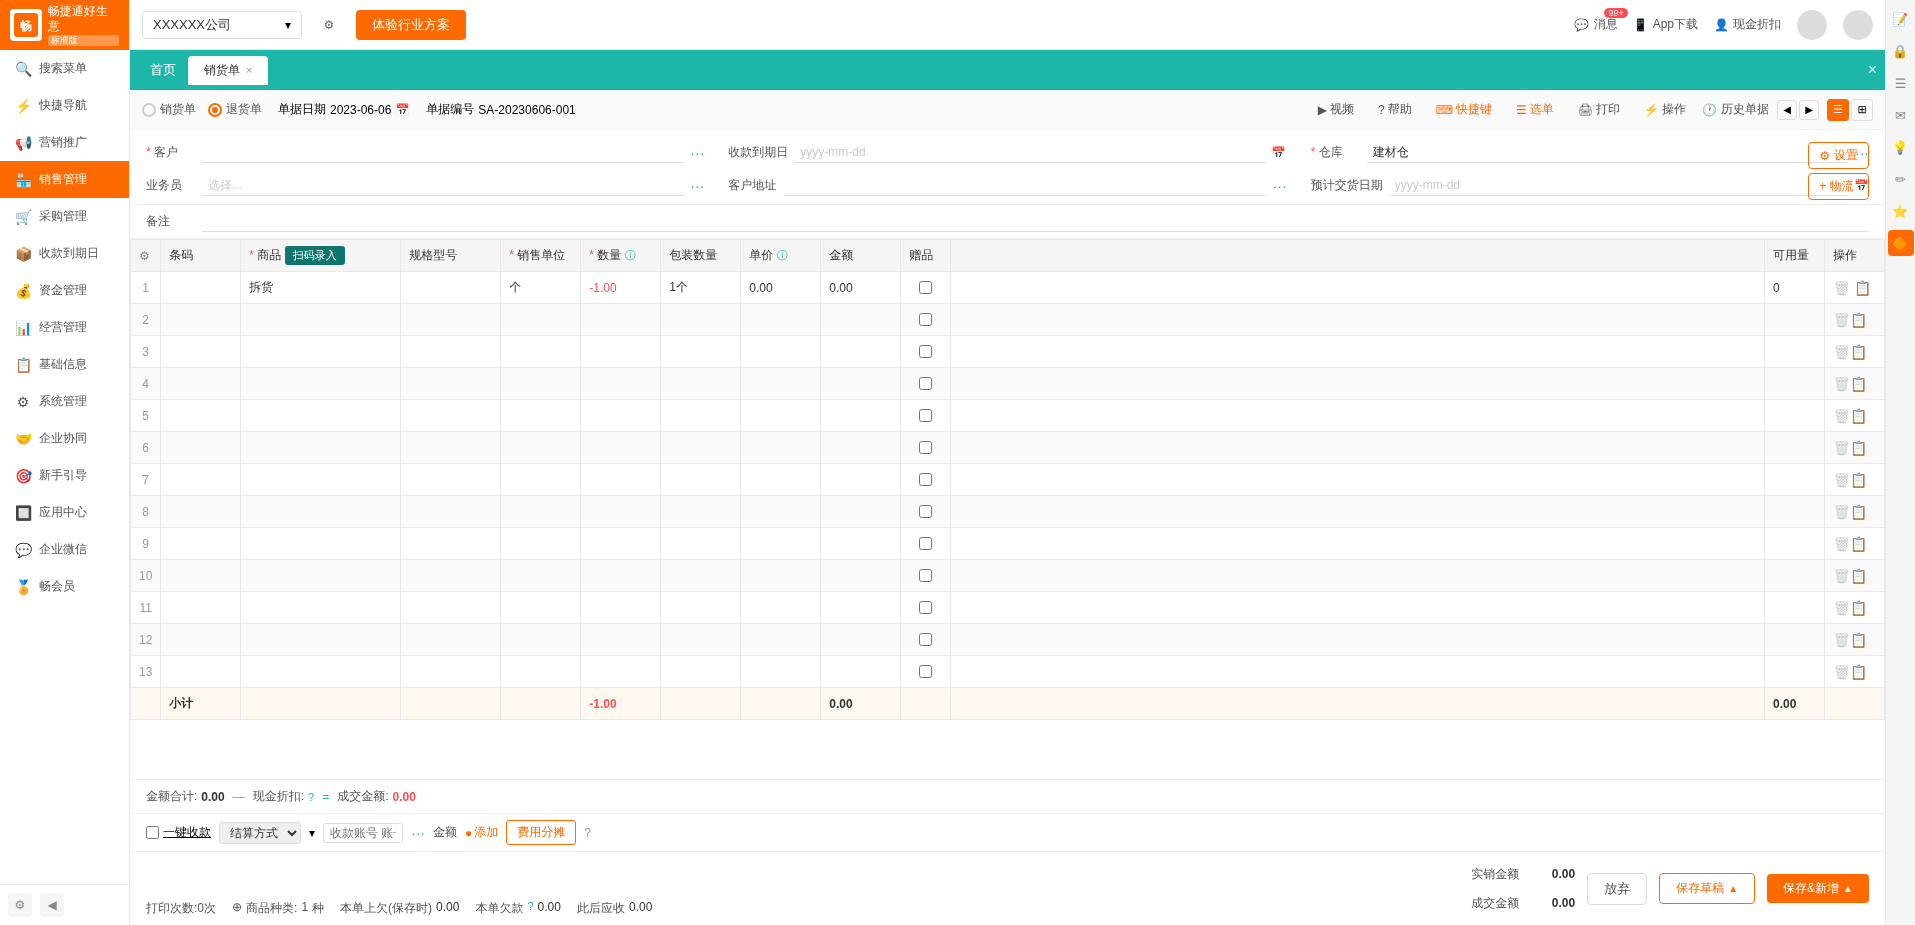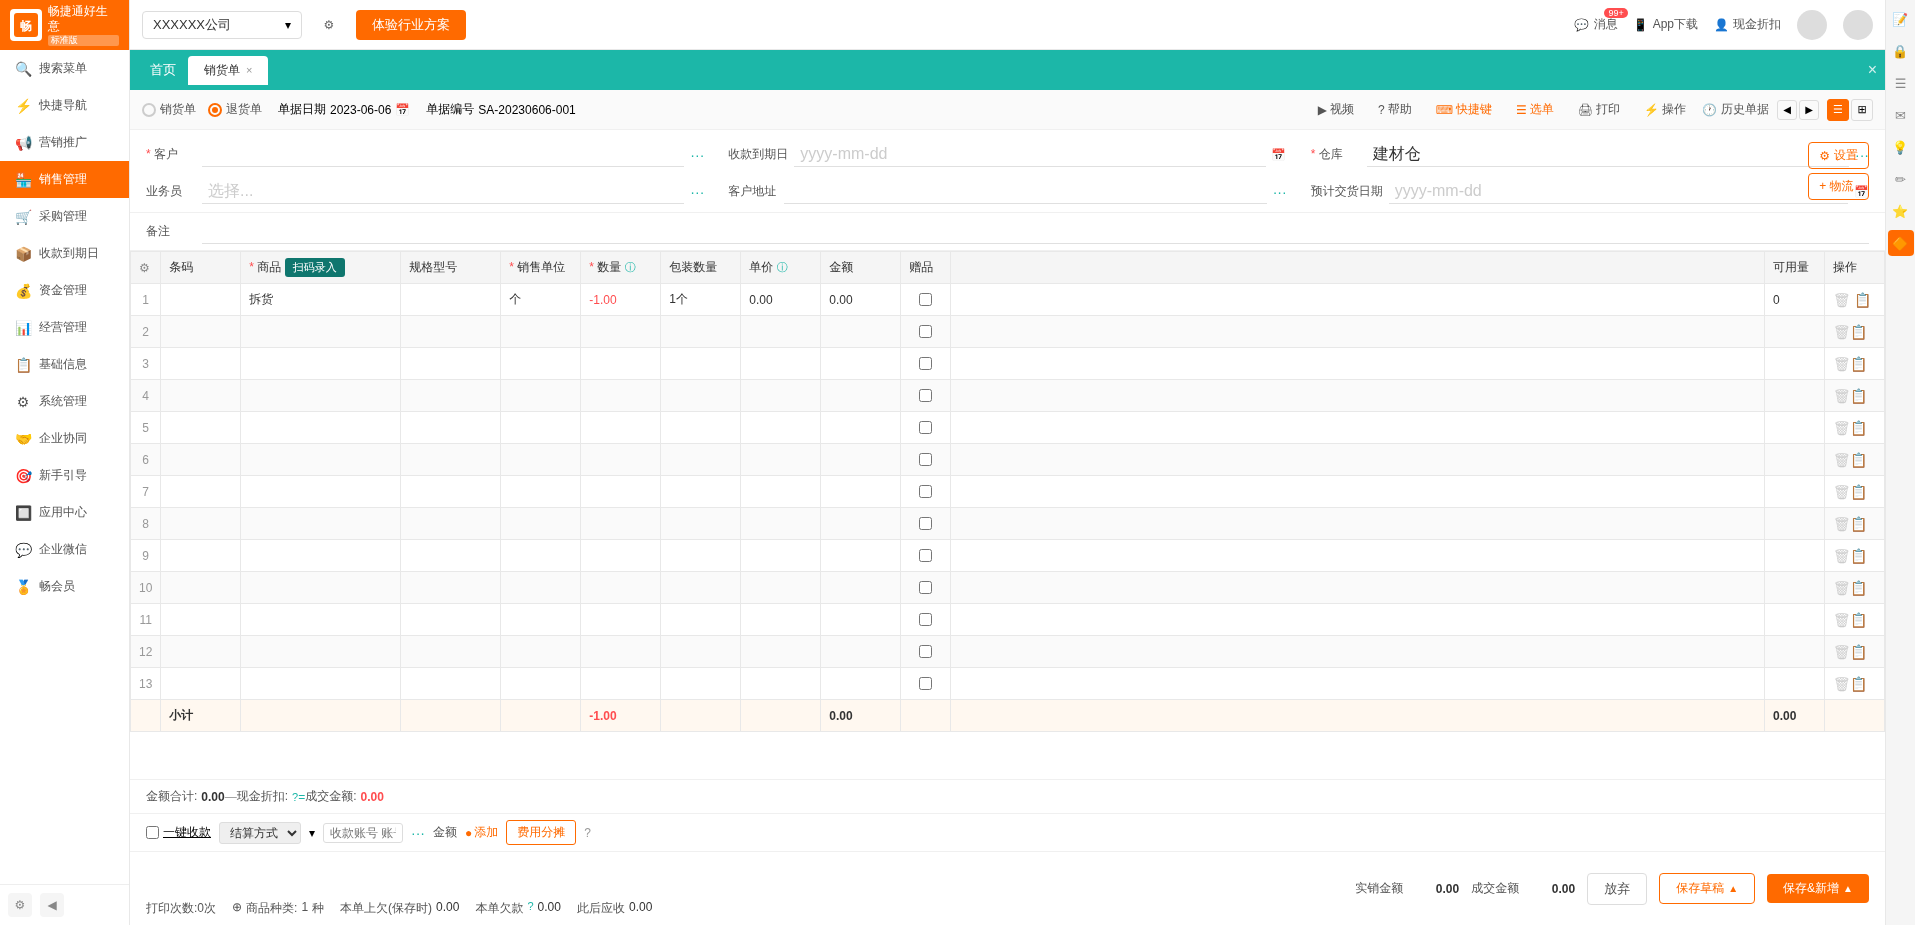--- a/index.html
+++ b/index.html
@@ -59,21 +59,21 @@
     .toolbar-btn.orange { color: #ff6a00; }
     .history-btn { display: flex; align-items: center; gap: 4px; font-size: 12px; color: #555; cursor: pointer; }
     .nav-arrows { display: flex; gap: 2px; }
     .nav-arrow { width: 20px; height: 20px; border: 1px solid #ddd; border-radius: 3px; display: flex; align-items: center; justify-content: center; cursor: pointer; font-size: 10px; }
     .view-switch { display: flex; gap: 2px; }
     .view-btn { width: 22px; height: 22px; border: 1px solid #ddd; border-radius: 3px; display: flex; align-items: center; justify-content: center; cursor: pointer; font-size: 11px; }
     .view-btn.active { background: #ff6a00; color: #fff; border-color: #ff6a00; }
     .field-row { display: flex; align-items: center; gap: 6px; }
     .field-label { color: #555; white-space: nowrap; min-width: 50px; }
     .field-label.required::before { content: '* '; color: #ff4d4f; }
-    .field-input { flex: 1; border: none; border-bottom: 1px solid #e0e0e0; padding: 3px 6px; font-size: 16px; color: #333; outline: none; background: transparent; }
+    .field-input { flex: 1; border: none; border-bottom: 1px solid #e0e0e0; padding: 3px 6px; font-size: 12px; color: #333; outline: none; background: transparent; }
     .field-input::placeholder { color: #ccc; }
     .field-dots { color: #1cb7a8; cursor: pointer; font-size: 14px; }
     .field-calendar { color: #1cb7a8; cursor: pointer; }
     .action-btn { display: flex; align-items: center; gap: 4px; padding: 4px 10px; border-radius: 4px; cursor: pointer; font-size: 12px; }
     .action-btn.settings { border: 1px solid #ff6a00; color: #ff6a00; }
     .action-btn.logistics { border: 1px solid #ff6a00; color: #ff6a00; }
     .remark-row { padding: 6px 16px; display: flex; align-items: center; gap: 6px; border-bottom: 1px solid #f0f0f0; }
 
     
     .table-container { flex: 1; overflow: auto; }
@@ -86,21 +86,21 @@
     .qty-red { color: #ff4d4f; }
     .scan-btn { background: #0f766e; color: #fff; border: none; padding: 2px 8px; border-radius: 3px; cursor: pointer; font-size: 11px; }
     .subtotal-row td { background: #fff8f0 !important; font-weight: bold; }
     .checkbox-cell { display: flex; align-items: center; justify-content: center; }
     input[type=checkbox] { width: 13px; height: 13px; cursor: pointer; }
     .icon-delete { color: #ccc; cursor: pointer; font-size: 14px; }
     .icon-copy { color: #ccc; cursor: pointer; font-size: 14px; }
     .th-settings { color: #888; cursor: pointer; }
 
     
-    .bottom-summary { padding: 8px 16px; border-top: 1px solid #f0f0f0; display: flex; align-items: center; gap: 0; background: #fff; margin-top: 24px; }
+    .bottom-summary { padding: 8px 16px; border-top: 1px solid #f0f0f0; display: flex; align-items: center; gap: 8px; background: #fff; margin-top: 24px; }
     .summary-item { display: flex; align-items: center; gap: 4px; font-size: 12px; color: #555; }
     .summary-val { color: #333; font-weight: bold; }
     .dash { color: #999; }
     .eq-sign { color: #1cb7a8; }
     .result-val { color: #ff4d4f; font-weight: bold; }
 
     
     .payment-row { padding: 6px 16px; border-top: 1px solid #f0f0f0; display: flex; align-items: center; gap: 8px; background: #fff; }
     .one-click { display: flex; align-items: center; gap: 4px; cursor: pointer; text-decoration: underline; }
     .payment-select { border: 1px solid #ddd; border-radius: 3px; padding: 2px 6px; font-size: 12px; color: #333; cursor: pointer; min-width: 80px; }
@@ -109,21 +109,21 @@
     .add-btn { background: transparent; border: none; color: #ff6a00; cursor: pointer; font-size: 12px; display: flex; align-items: center; gap: 2px; }
     .cost-split-btn { background: #fff; border: 1px solid #ff6a00; color: #ff6a00; padding: 3px 10px; border-radius: 3px; cursor: pointer; font-size: 12px; }
     .help-icon { color: #999; cursor: pointer; }
 
     
     .footer { padding: 8px 16px; border-top: 1px solid #f0f0f0; display: flex; align-items: center; background: #fff; }
     .footer-left { display: flex; gap: 16px; align-items: center; }
     .footer-stat { display: flex; align-items: flex-start; gap: 4px; font-size: 12px; color: #555; margin-top: 40px; }
     .footer-val { color: #333; }
     .footer-right { margin-left: auto; display: flex; align-items: center; gap: 12px; }
-    .footer-amounts { display: flex; flex-direction: row; align-items: flex-end; gap: 12px; font-size: 12px; color: #555; }
+    .footer-amounts { display: flex; flex-direction: column; align-items: flex-end; gap: 12px; font-size: 12px; color: #555; }
     .amount-row { display: flex; gap: 6px; align-items: center; }
     .amount-num { color: #333; font-weight: bold; min-width: 50px; text-align: right; }
     .discard-btn { border: 1px solid #ddd; background: #fff; padding: 6px 16px; border-radius: 4px; cursor: pointer; font-size: 13px; color: #555; }
     .draft-btn { background: #fff; border: 1px solid #ff6a00; color: #ff6a00; padding: 6px 16px; border-radius: 4px; cursor: pointer; font-size: 13px; display: flex; align-items: center; gap: 4px; }
     .save-new-btn { background: #ff6a00; border: none; color: #fff; padding: 6px 16px; border-radius: 4px; cursor: pointer; font-size: 13px; display: flex; align-items: center; gap: 4px; }
     .btn-caret { font-size: 10px; }
 
     
     .right-sidebar { width: 30px; background: #f5f5f5; display: flex; flex-direction: column; align-items: center; padding: 6px 0; gap: 6px; border-left: 1px solid #e8e8e8; flex-shrink: 0; }
     .rs-icon { width: 26px; height: 26px; display: flex; align-items: center; justify-content: center; cursor: pointer; border-radius: 4px; color: #888; font-size: 13px; }

